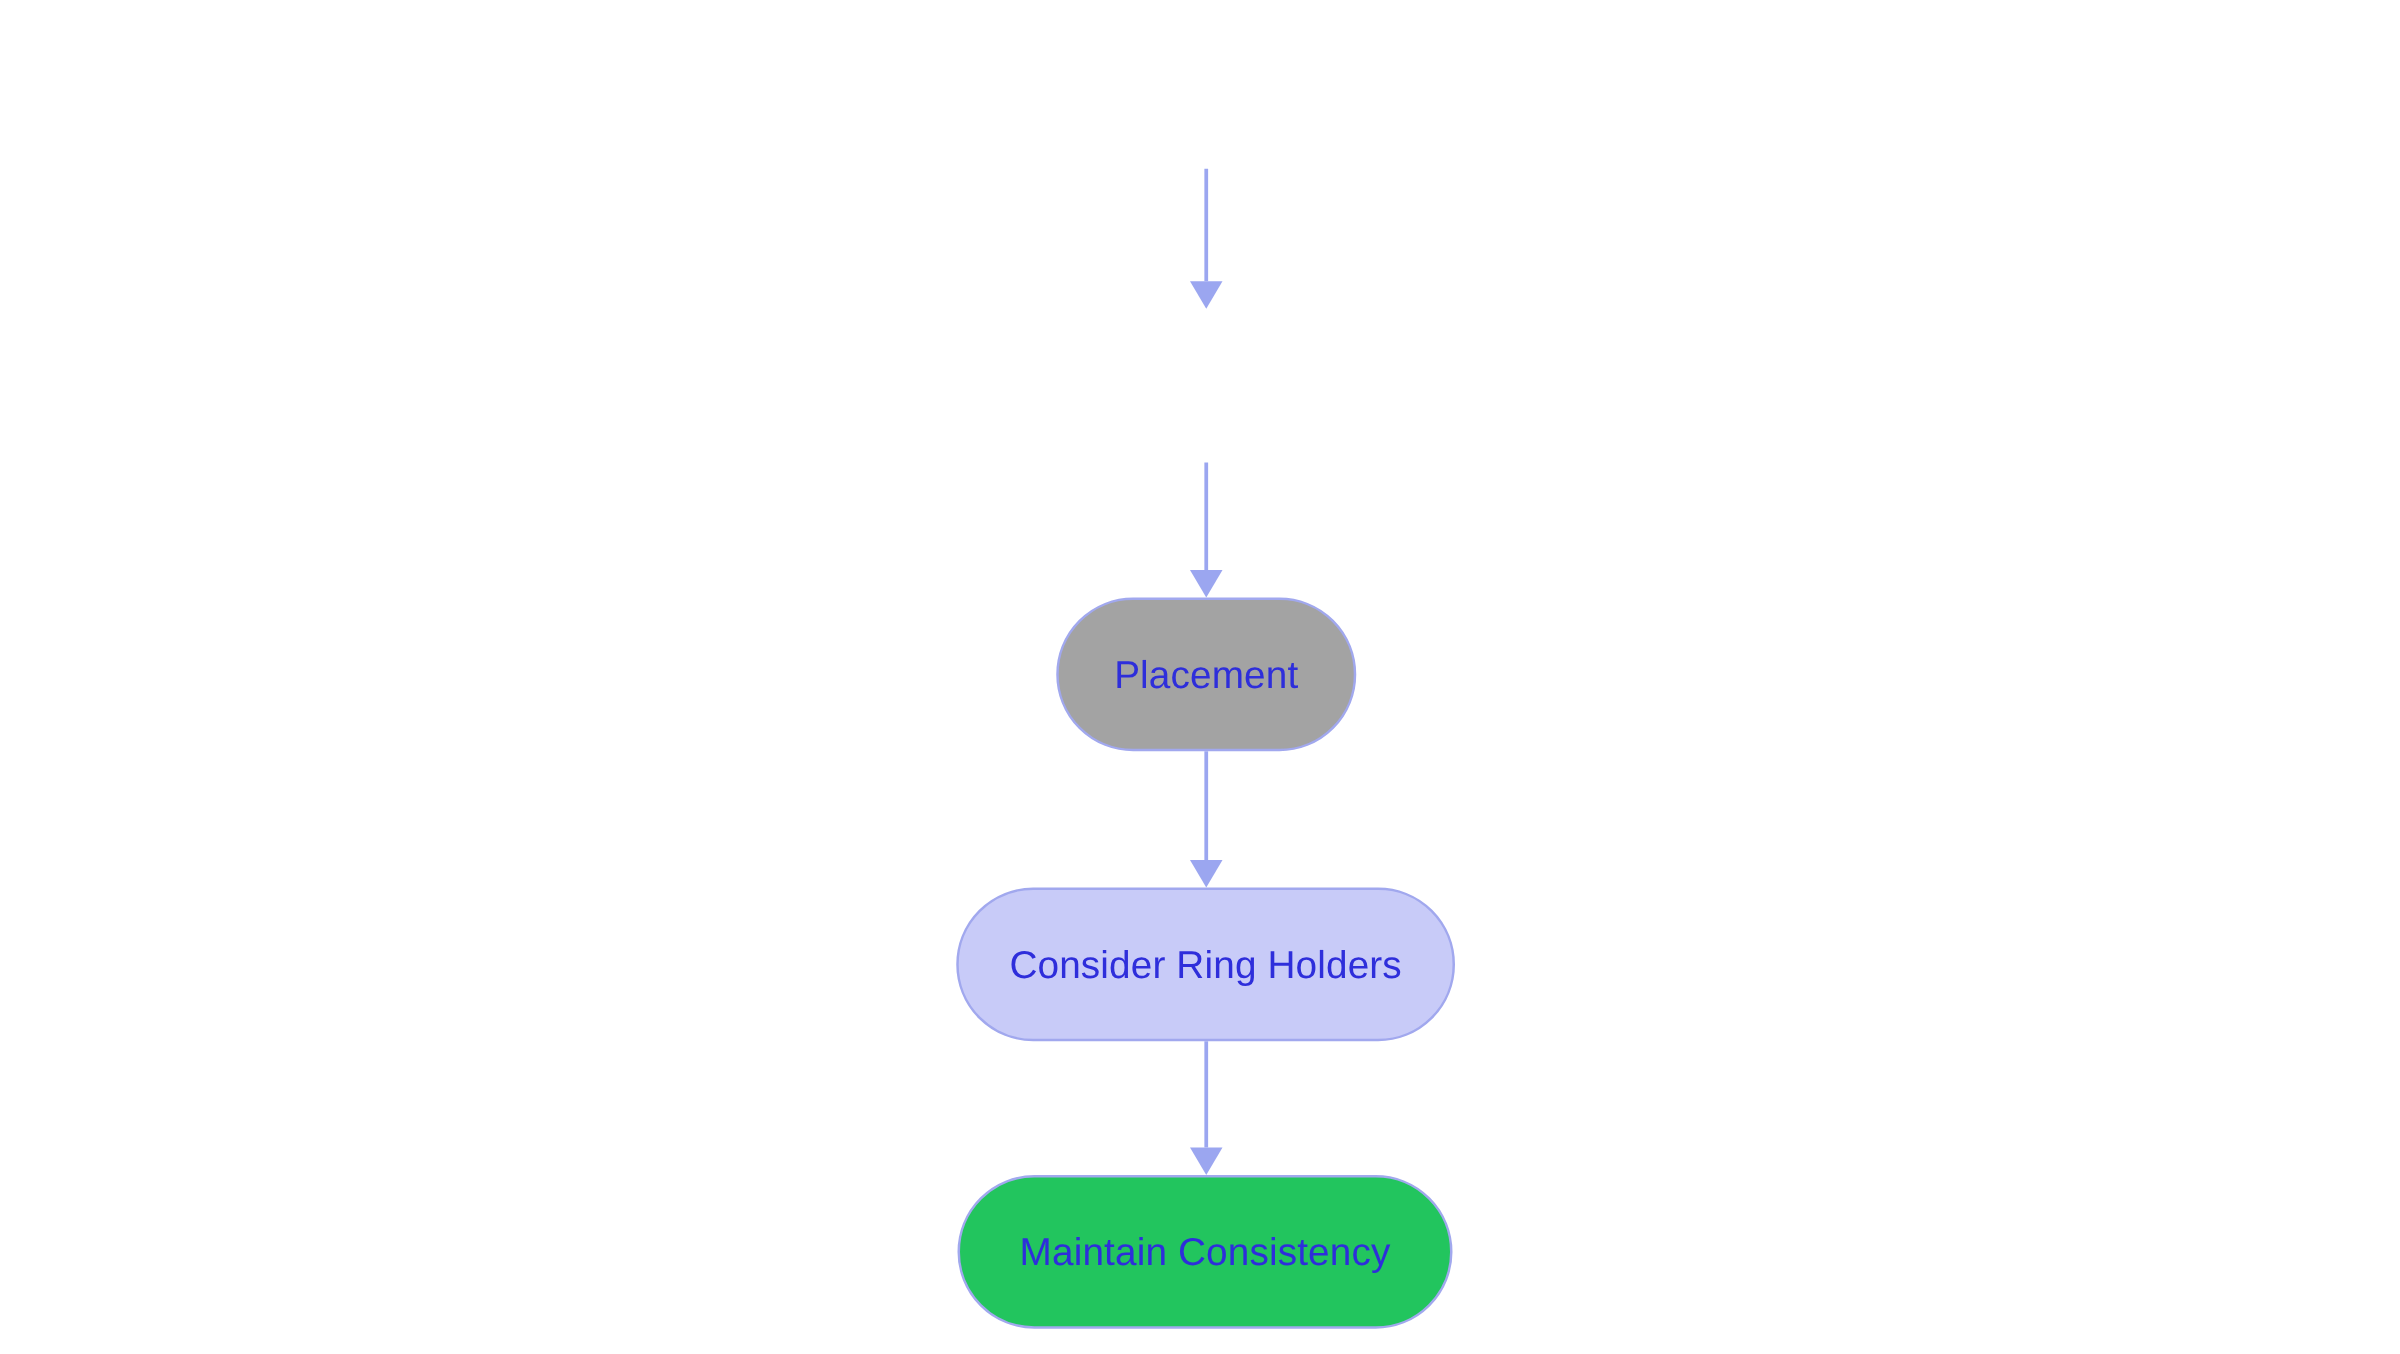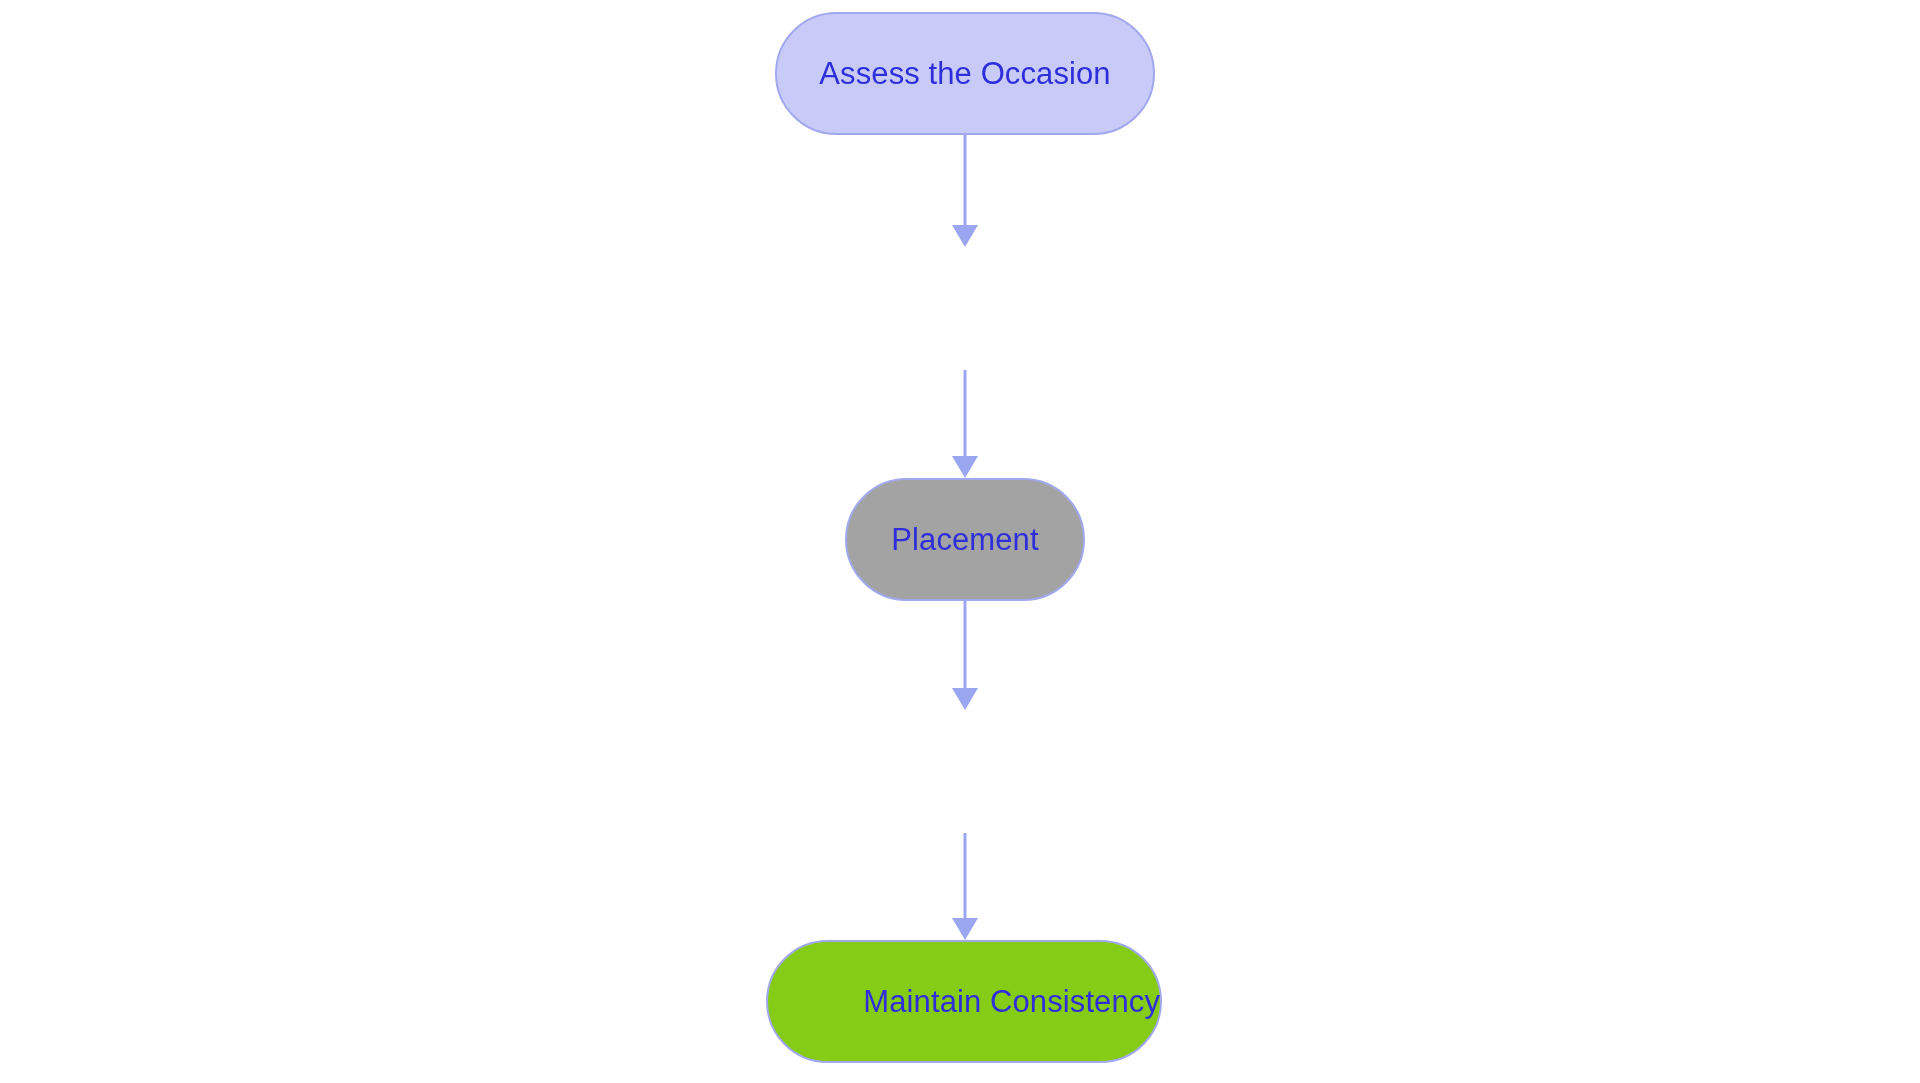--- a/index.html
+++ b/index.html
@@ -68,27 +68,27 @@
       <line x1="965" y1="135" x2="965" y2="225" class="edge-line" stroke="#9ba6f0"></line>
       <polygon points="952,225 978,225 965,247" class="edge-head" fill="#9ba6f0"></polygon>
       <line x1="965" y1="370" x2="965" y2="456" class="edge-line" stroke="#9ba6f0"></line>
       <polygon points="952,456 978,456 965,478" class="edge-head" fill="#9ba6f0"></polygon>
       <line x1="965" y1="601" x2="965" y2="688" class="edge-line" stroke="#9ba6f0"></line>
       <polygon points="952,688 978,688 965,710" class="edge-head" fill="#9ba6f0"></polygon>
       <line x1="965" y1="833" x2="965" y2="918" class="edge-line" stroke="#9ba6f0"></line>
       <polygon points="952,918 978,918 965,940" class="edge-head" fill="#9ba6f0"></polygon>
     </svg>
 
-  <div class="node-group" style="left: 775px; top: 12px; width: 380px; height: 123px; background: rgb(200, 203, 248); border-color: rgb(161, 168, 238);">
-    <span class="node-label" style="color: rgb(46, 46, 219);">Assess the Occasion</span>
-  </div>
 
 
   <div class="node-group" style="left: 845px; top: 478px; width: 240px; height: 123px; background: #a3a3a3; border-color: rgb(161, 168, 238);">
     <span class="node-label" style="color: rgb(46, 46, 219);">Placement</span>
   </div>
 
+  <div class="node-group" style="left: 765px; top: 710px; width: 399px; height: 123px; background: rgb(200, 203, 248); border-color: rgb(161, 168, 238);">
+    <span class="node-label" style="color: rgb(46, 46, 219);">Consider Ring Holders</span>
+  </div>
 
-  <div class="node-group" style="left: 766px; top: 940px; width: 396px; height: 123px; background: #84cc16; border-color: rgb(161, 168, 238); justify-content: flex-end;">
+  <div class="node-group" style="left: 766px; top: 940px; width: 396px; height: 123px; background: #22c55e; border-color: rgb(161, 168, 238);">
     <span class="node-label" style="color: rgb(46, 46, 219);">Maintain Consistency</span>
   </div>
 
 </div>
 
 </body></html>

